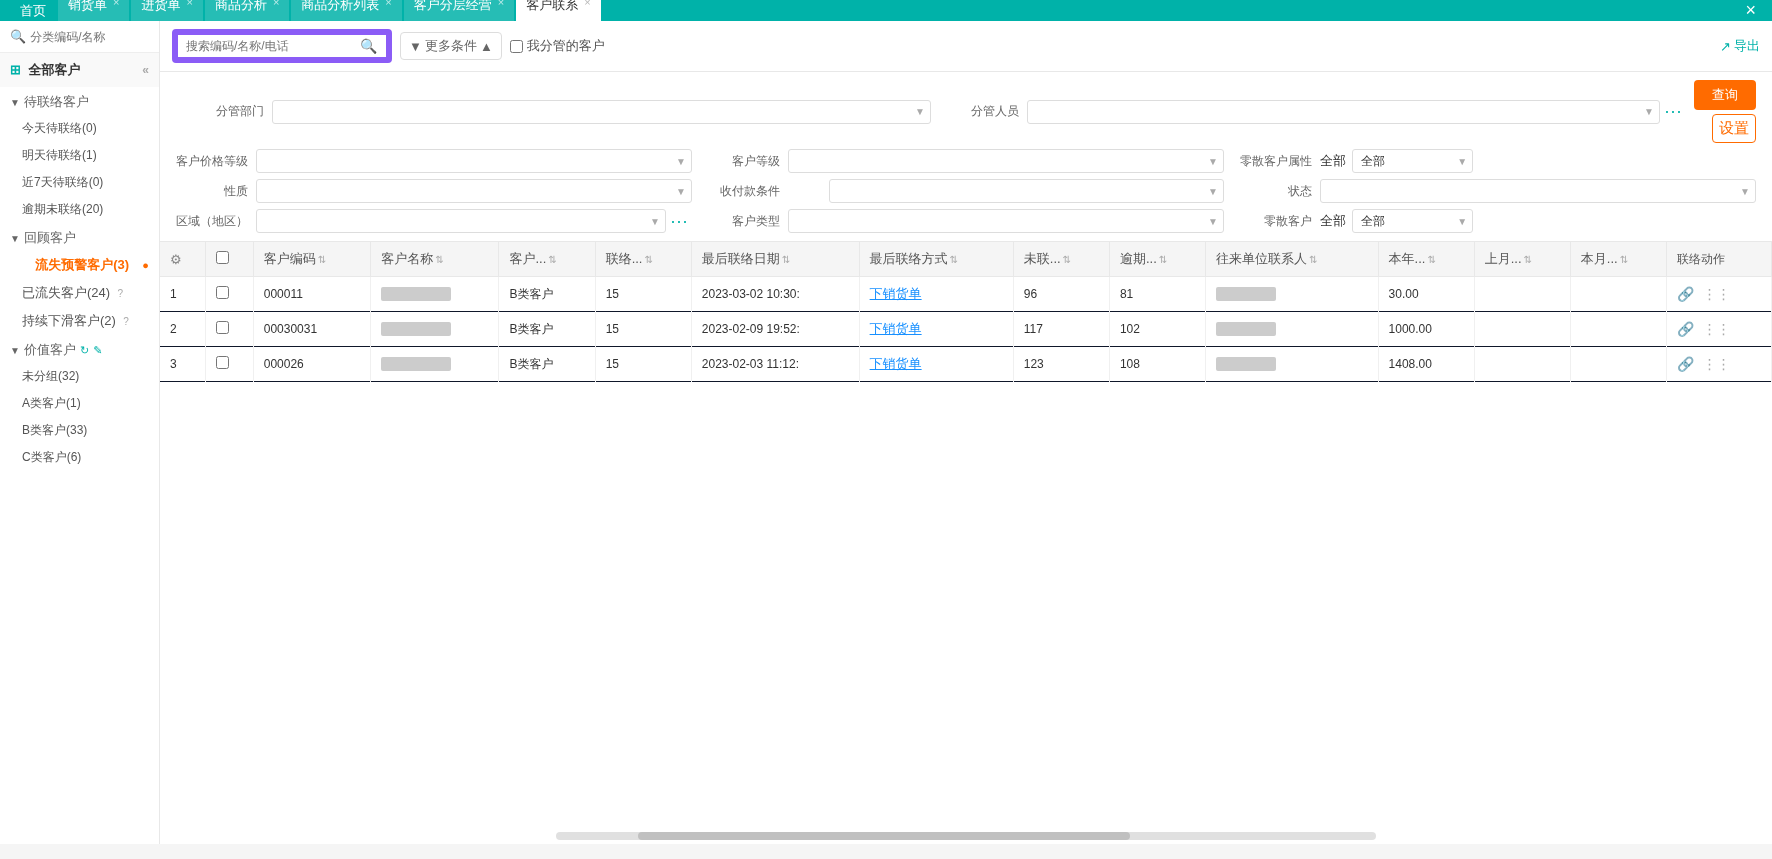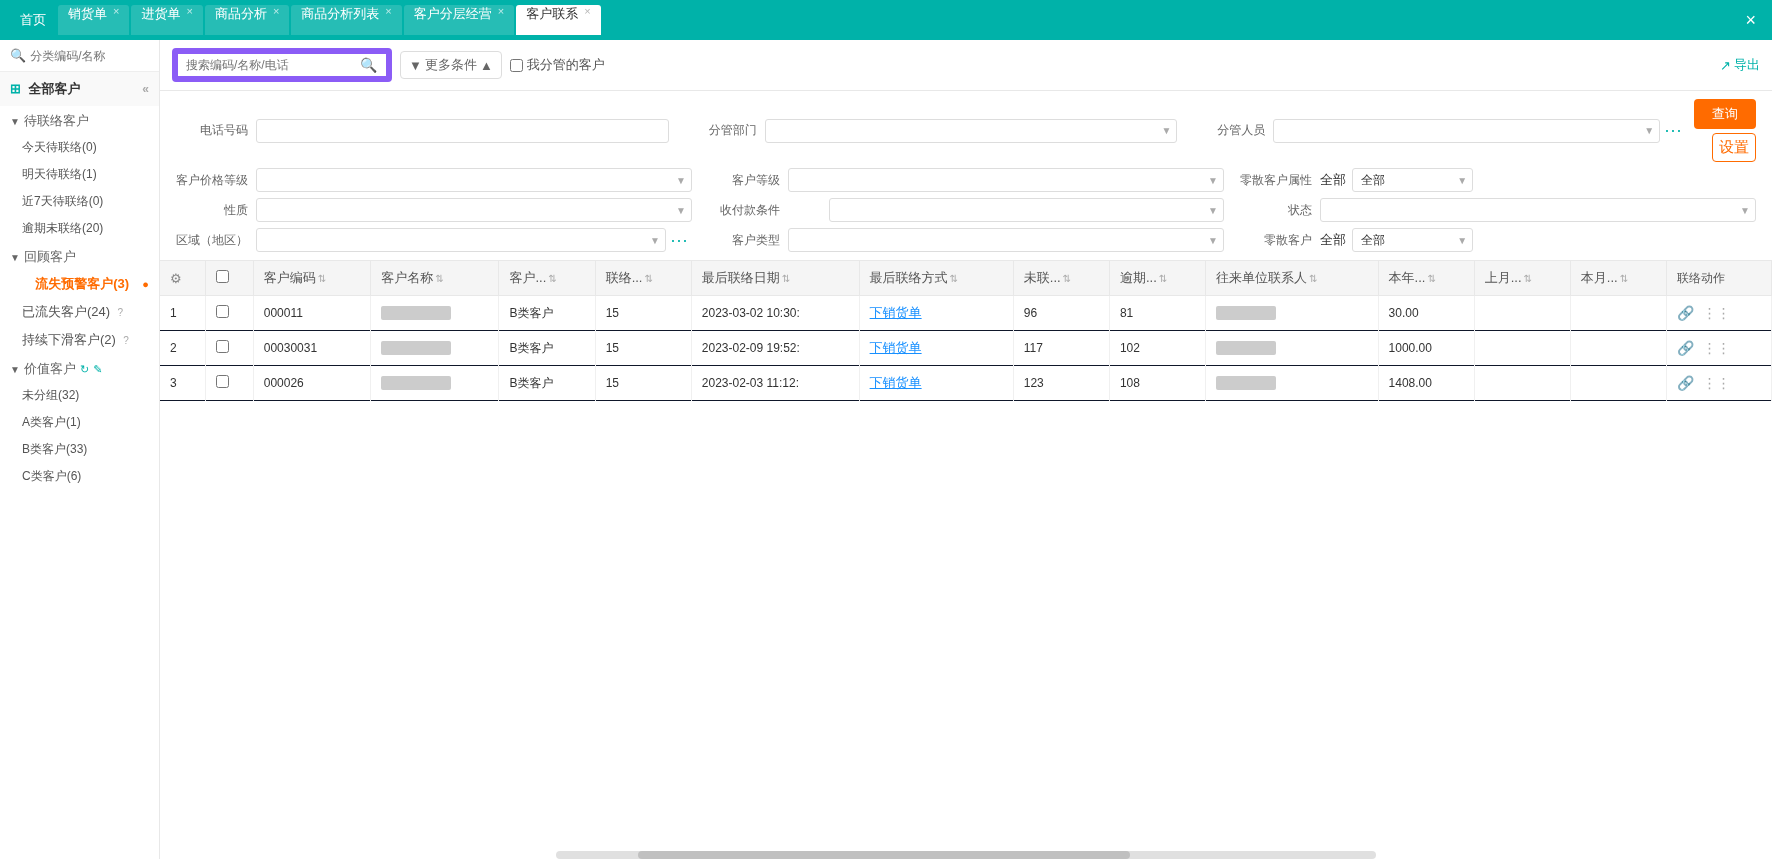--- a/index.html
+++ b/index.html
@@ -3,21 +3,21 @@
   <meta charset="utf-8">
   <style>
     * { box-sizing: border-box; margin: 0; padding: 0; font-family: 'Microsoft YaHei', Arial, sans-serif; font-size: 13px; }
     body { background: #f5f5f5; overflow: hidden; }
 
     
     .top-nav {
       background: #00b2a9;
       display: flex;
       align-items: center;
-      height: 40px;
+      height: 21px;
       padding: 0 8px;
       color: #fff;
     }
     .top-nav .nav-home {
       padding: 0 12px;
       font-size: 13px;
       color: #fff;
       cursor: pointer;
       white-space: nowrap;
     }
@@ -537,24 +537,20 @@
       </label>
       <div class="export-btn" style="margin-left:auto;">
         <span>↗</span>
         <span>导出</span>
       </div>
     </div>
 
     <div class="adv-filter">
 
       <div class="adv-filter-row">
-        <div class="filter-field">
-          <span class="filter-label">电话号码</span>
-          <input class="filter-input" type="text" value="" style="">
-        </div>
         <div class="filter-field" style="margin-left:16px;">
           <span class="filter-label">分管部门</span>
           <div class="select-wrap">
             <select><option></option></select>
             <span class="chevron">▼</span>
           </div>
         </div>
         <div class="filter-field" style="margin-left:16px;">
           <span class="filter-label">分管人员</span>
           <div class="select-wrap">

